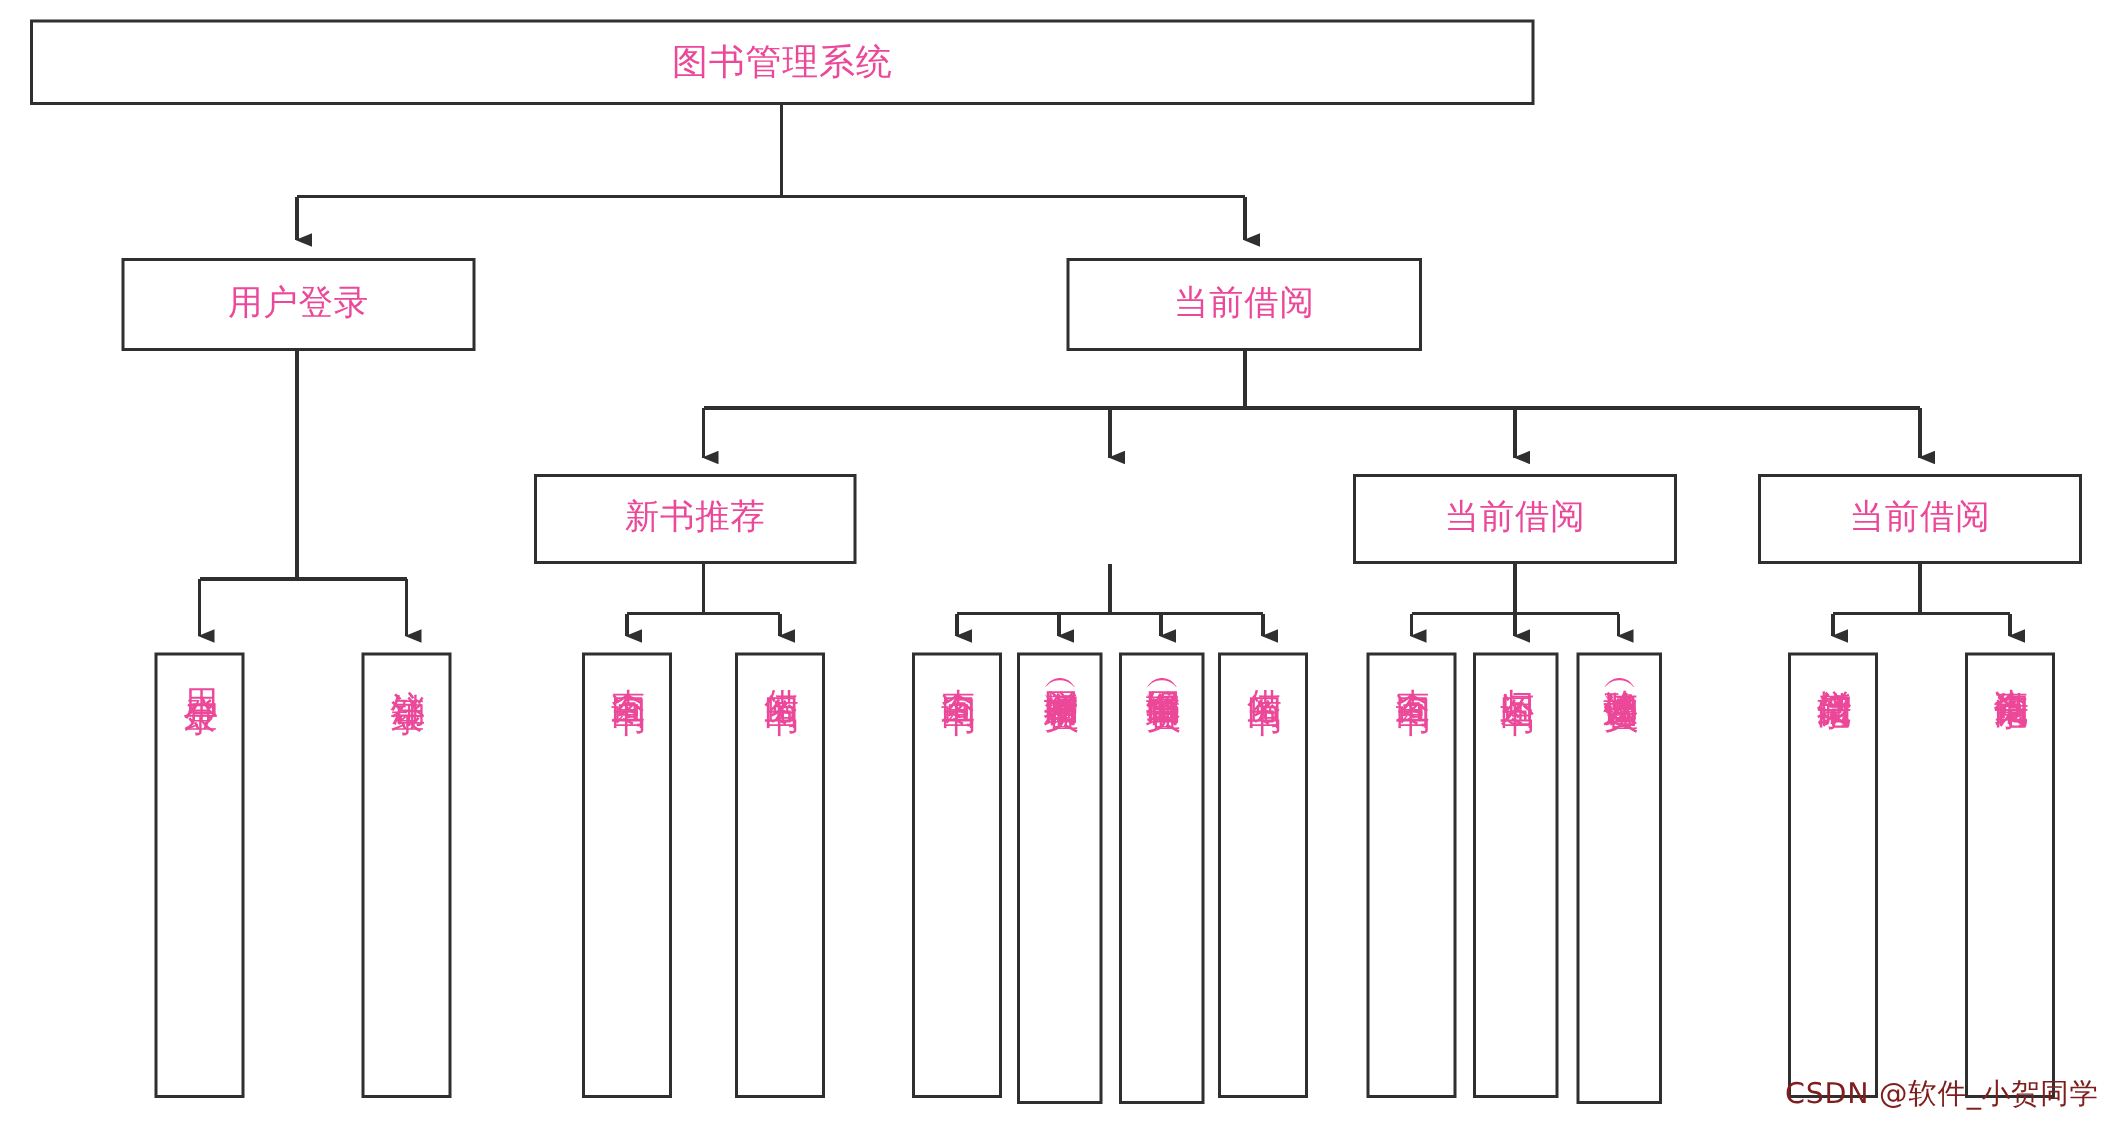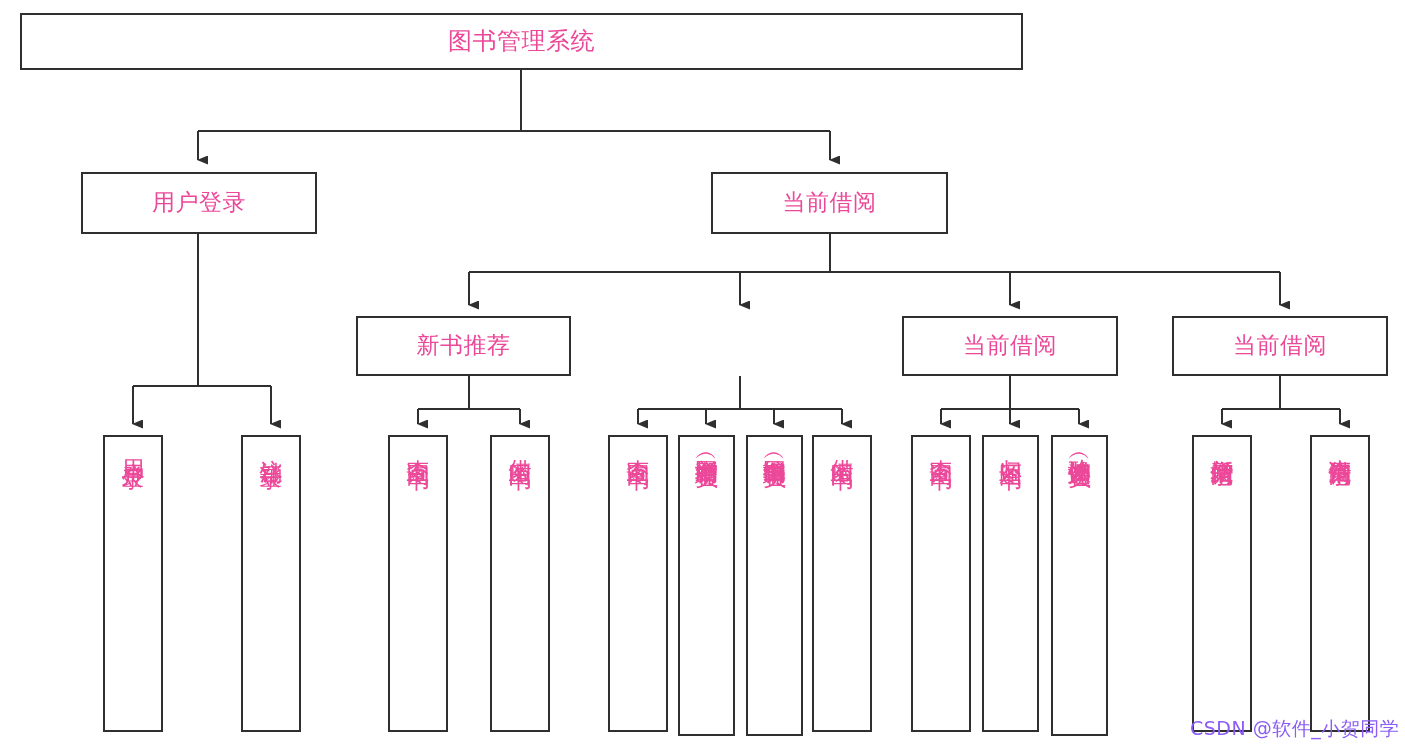--- a/index.html
+++ b/index.html
@@ -62,21 +62,21 @@
     line-height: 1.0;
     letter-spacing: 3px;
     white-space: nowrap;
   }
   .node.vert.tall .node-label {
     letter-spacing: 1px;
   }
   .watermark {
     position: absolute;
     font-size: 19px;
-    color: #8b5cf6;
+    color: #7f1d1d;
     white-space: nowrap;
     letter-spacing: 0.5px;
     font-family: "DejaVu Sans", "Liberation Sans", sans-serif;
   }
 </style>
 </head>
 <body>
 
 <div id="diagram-root">
 

